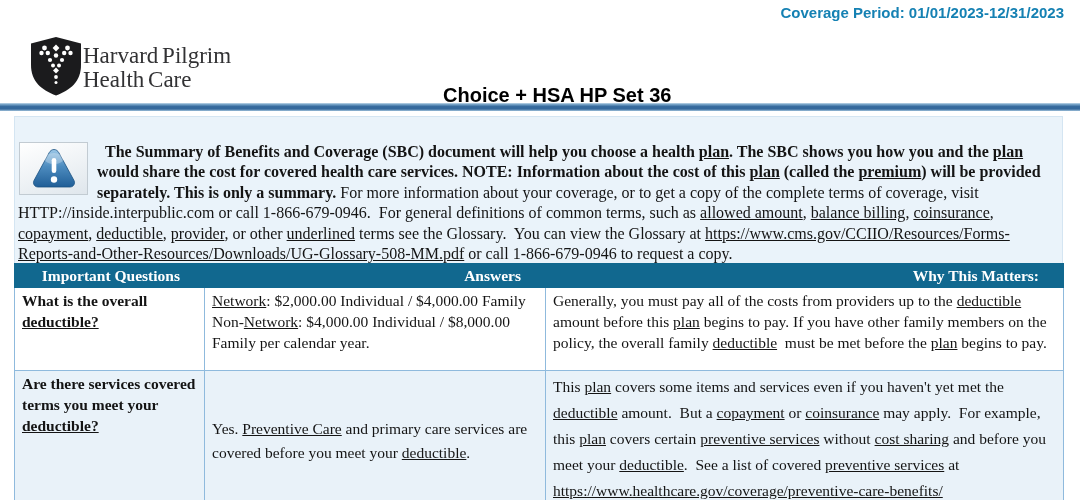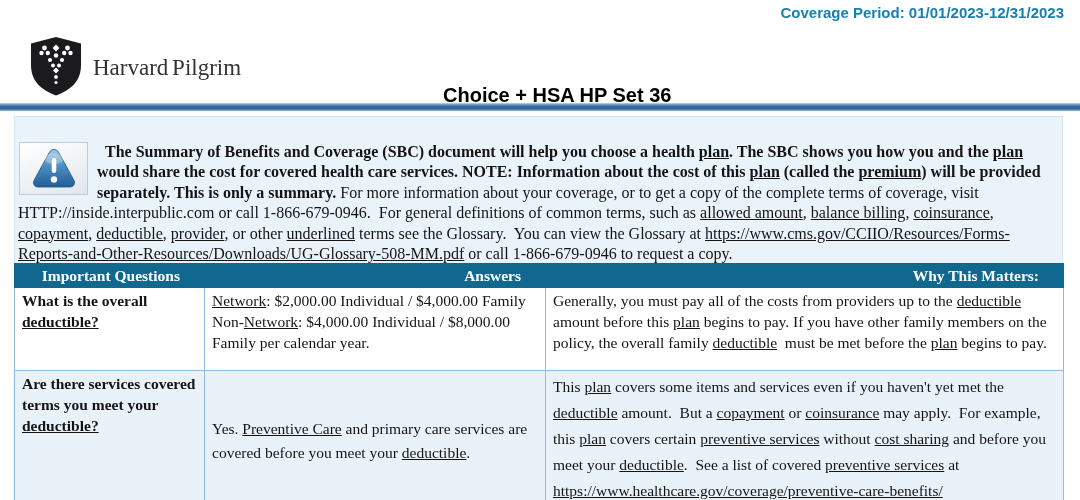--- a/index.html
+++ b/index.html
@@ -5,21 +5,21 @@
   html,body{margin:0;padding:0;background:#fff;}
   body{width:1080px;height:500px;overflow:hidden;position:relative;
        font-family:"Liberation Serif",serif;color:#141414;}
   .b{font-weight:bold;}
   .u{text-decoration:underline;}
 
   .coverage{position:absolute;top:4px;right:16px;
     font-family:"Liberation Sans",sans-serif;font-weight:bold;font-size:15px;
     color:var(--accent_blue,#1581B3);}
 
-  .logo{position:absolute;top:36px;left:29px;display:flex;align-items:center;gap:10px;}
+  .logo{position:absolute;top:36px;left:29px;display:flex;align-items:center;}
   .logo-text{font-size:23px;line-height:24.5px;color:#323234;word-spacing:-2px;}
 
   .plan-title{position:absolute;top:45px;left:443px;
     font-family:"Liberation Sans",sans-serif;font-weight:bold;font-size:20px;color:#000;margin-top:39px;}
 
   .blue-bar{position:absolute;top:103px;left:0;width:1080px;height:8px;
     background:linear-gradient(to bottom,#c3d9ea 0%,#6d9cc2 20%,var(--bar_blue,#35699C) 45%,var(--bar_blue,#35699C) 75%,#9fc0da 100%);}
 
   .intro{position:absolute;top:116px;left:14px;width:1049px;height:186px;box-sizing:border-box;
     background:var(--intro_bg,#EAF3FA);border:1px solid #d4e5f2;
@@ -67,20 +67,21 @@
         <circle cx="24" cy="29.5" r="2"></circle>
           <circle cx="30" cy="29.5" r="2"></circle>
         <rect x="24.9" y="32.4" width="4.2" height="4.2" transform="rotate(45 27 34.5)"></rect>
         <circle cx="27" cy="41" r="1.9"></circle>
         <circle cx="27" cy="46.5" r="1.5"></circle>
       </g>
     </svg>
   </span>
   <div class="logo-text">
     <div>Harvard Pilgrim</div>
+    <div>Health Care</div>
   </div>
 </div>
 
 <div class="plan-title">Choice + HSA HP Set 36</div>
 
 <div class="blue-bar"></div>
 
 <div class="intro">
   <span class="warn-box">
     <svg width="46" height="42" viewBox="0 0 46 42">

